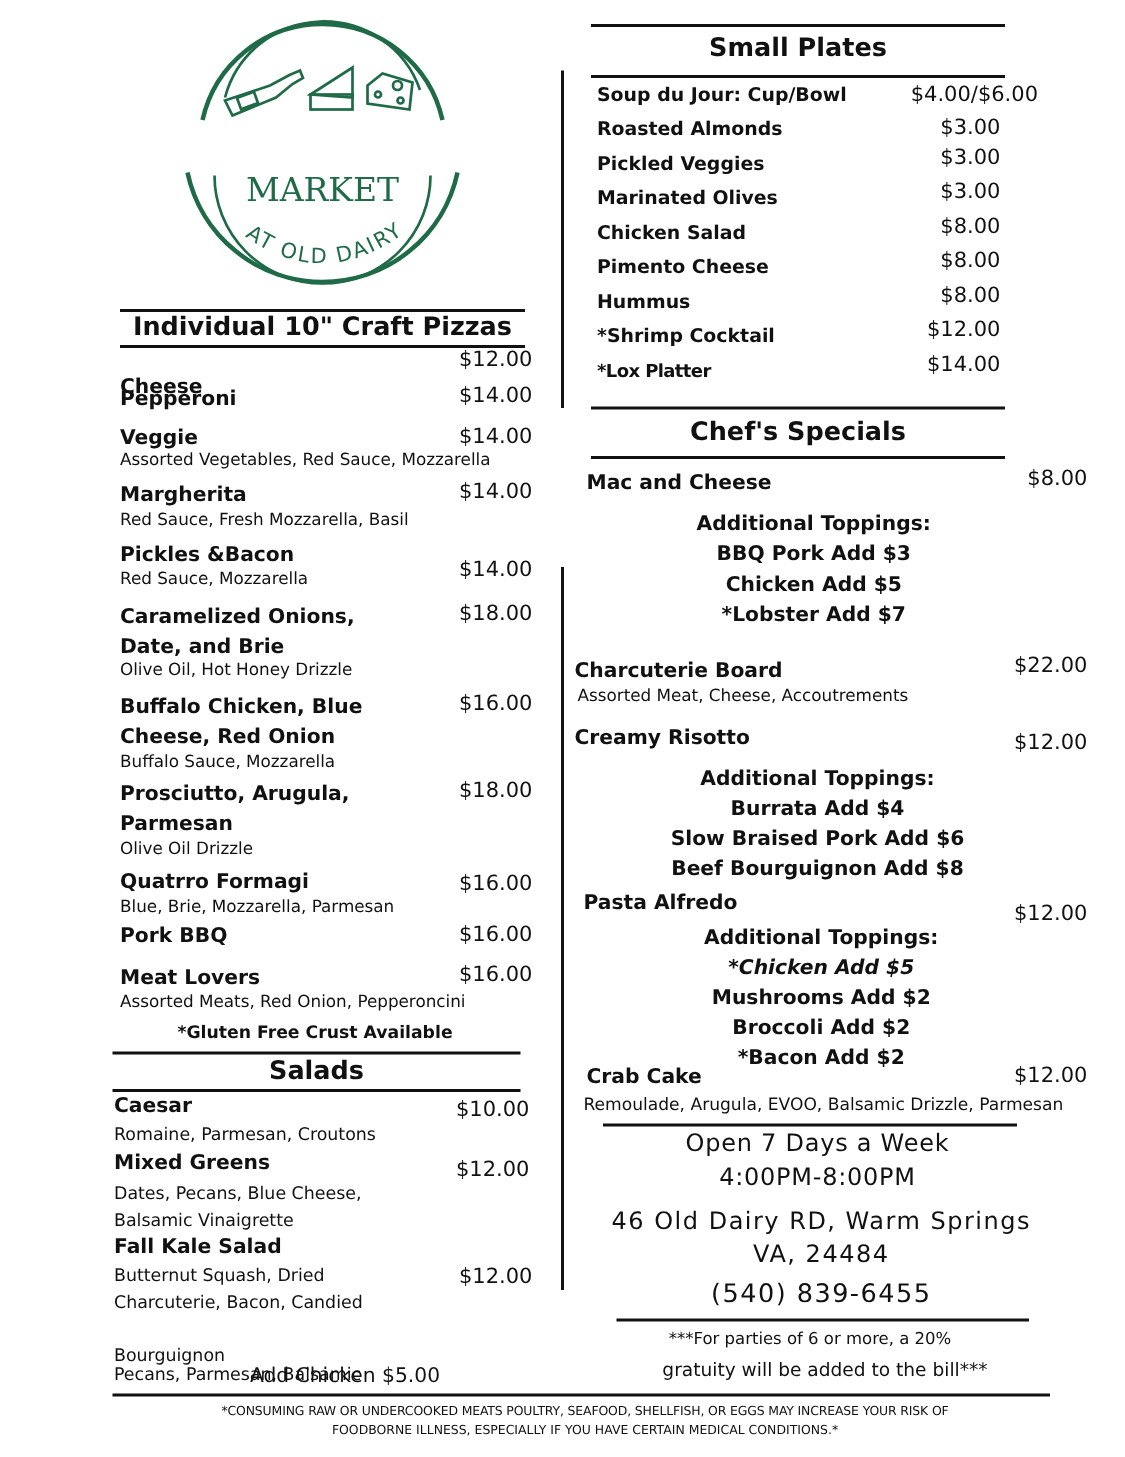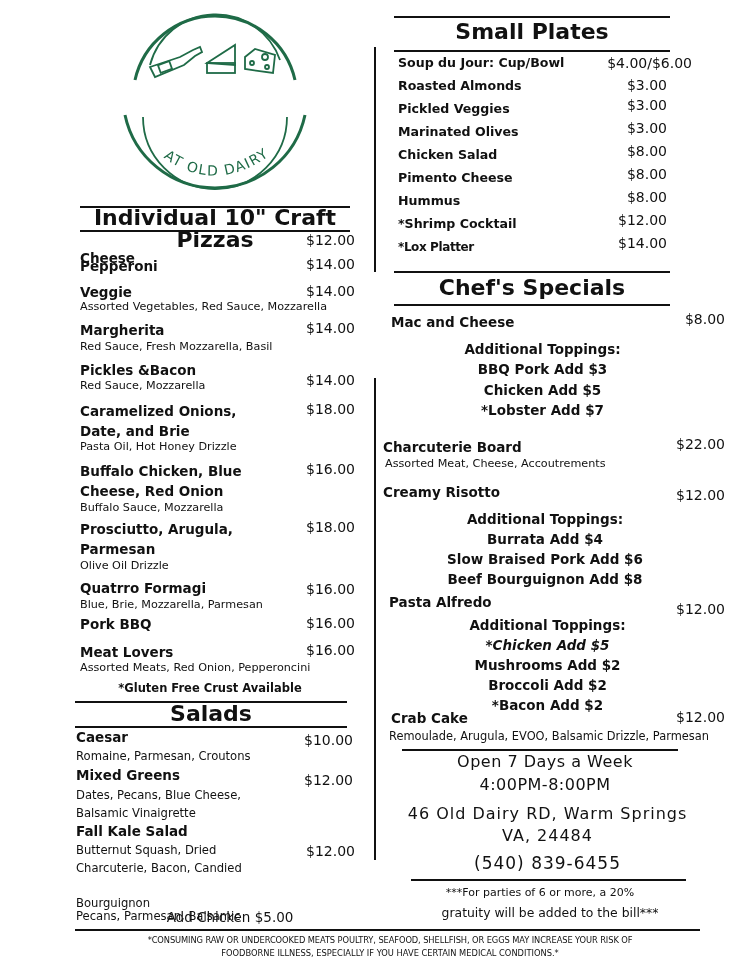--- a/index.html
+++ b/index.html
@@ -1,20 +1,20 @@
 <!DOCTYPE html>
 <html><head>
 <meta charset="utf-8">
 <style>
   html, body { margin:0; padding:0; background:#ffffff; }
   body { width:750px; height:971px; position:relative; overflow:hidden; color:#111; font-family:"DejaVu Sans", sans-serif; }
   .abs { position:absolute; }
   .rule { position:absolute; height:2px; background:#111; }
   .vrule { position:absolute; width:2px; background:#111; }
-  .section-title { position:absolute; font-weight:bold; text-align:center; font-size:22px; letter-spacing:0px; }
+  .section-title { position:absolute; font-weight:bold; text-align:center; font-size:17px; letter-spacing:0px; }
   .item-name { position:absolute; font-weight:bold; font-size:13.5px; line-height:20px; white-space:nowrap; }
   .item-desc { position:absolute; font-size:11.2px; line-height:14px; white-space:nowrap; }
   .price { position:absolute; font-weight:normal; font-size:14px; text-align:right; white-space:nowrap; }
   .center-line { position:absolute; font-weight:bold; font-size:13.5px; text-align:center; line-height:20.5px; }
   .info-line { position:absolute; text-align:center; font-size:16px; letter-spacing:0.5px; }
   .small-name { position:absolute; font-weight:bold; font-size:12.6px; line-height:20px; white-space:nowrap; }
   .logo-text { position:absolute; font-family:"DejaVu Serif", serif; color:#1f6b47; text-align:center; }
 </style>
 </head>
 <body>
@@ -38,20 +38,21 @@
       <rect x="112" y="58" width="28" height="10"></rect>
     </g>
 
     <g stroke="#1f6b47" fill="none" stroke-width="1.8">
       <path d="M 150 52 L 160 44 L 180 50 L 178 68 L 150 64 Z"></path>
       <circle cx="157" cy="58" r="2"></circle>
         <circle cx="170" cy="52" r="3"></circle>
         <circle cx="172" cy="62" r="2"></circle>
     </g>
   </svg>
+  <div class="logo-text" style="left:0;top:111px;width:240px;font-size:22px;line-height:24px;">MARKET</div>
   <svg width="240" height="195" viewBox="0 0 240 195" style="position:absolute;left:0;top:0;">
     <defs>
         <path id="arcPath" d="M 65 150 Q 120 192 178 148"></path>
       </defs>
     <text font-family="DejaVu Sans, sans-serif" font-size="14" fill="#1f6b47" letter-spacing="1.5"><textPath href="#arcPath" startOffset="50%" text-anchor="middle" id="arcText">AT OLD DAIRY</textPath></text>
   </svg>
 </div>
 
 <div class="rule" style="left:80px;top:206px;width:270px;"></div>
 <div class="section-title" style="left:80px;top:207px;width:270px;line-height:22px;">Individual 10" Craft Pizzas</div>
@@ -72,21 +73,21 @@
   <div class="price" style="left:280px;top:320px;width:75px;">$14.00</div>
   <div class="item-desc" style="left:80px;top:340px;">Red Sauce, Fresh Mozzarella, Basil</div>
 
   <div class="item-name" style="left:80px;top:360px;">Pickles &amp;Bacon</div>
   <div class="price" style="left:280px;top:372px;width:75px;">$14.00</div>
   <div class="item-desc" style="left:80px;top:379px;">Red Sauce, Mozzarella</div>
 
   <div class="item-name" style="left:80px;top:401px;">Caramelized Onions,</div>
   <div class="item-name" style="left:80px;top:421px;">Date, and Brie</div>
   <div class="price" style="left:280px;top:401px;width:75px;">$18.00</div>
-  <div class="item-desc" style="left:80px;top:440px;">Pasta Oil, Hot Honey Drizzle</div>
+  <div class="item-desc" style="left:80px;top:440px;">Olive Oil, Hot Honey Drizzle</div>
 
   <div class="item-name" style="left:80px;top:461px;">Buffalo Chicken, Blue</div>
   <div class="item-name" style="left:80px;top:481px;">Cheese, Red Onion</div>
   <div class="price" style="left:280px;top:461px;width:75px;">$16.00</div>
   <div class="item-desc" style="left:80px;top:501px;">Buffalo Sauce, Mozzarella</div>
 
   <div class="item-name" style="left:80px;top:519px;">Prosciutto, Arugula,</div>
   <div class="item-name" style="left:80px;top:539px;">Parmesan</div>
   <div class="price" style="left:280px;top:519px;width:75px;">$18.00</div>
   <div class="item-desc" style="left:80px;top:559px;">Olive Oil Drizzle</div>

